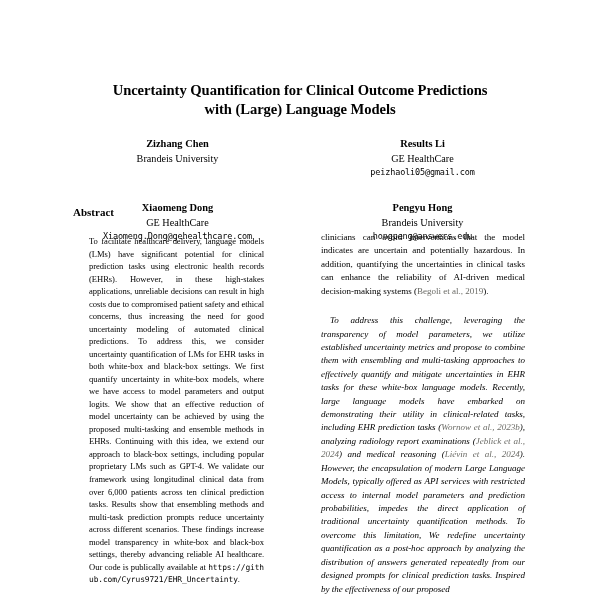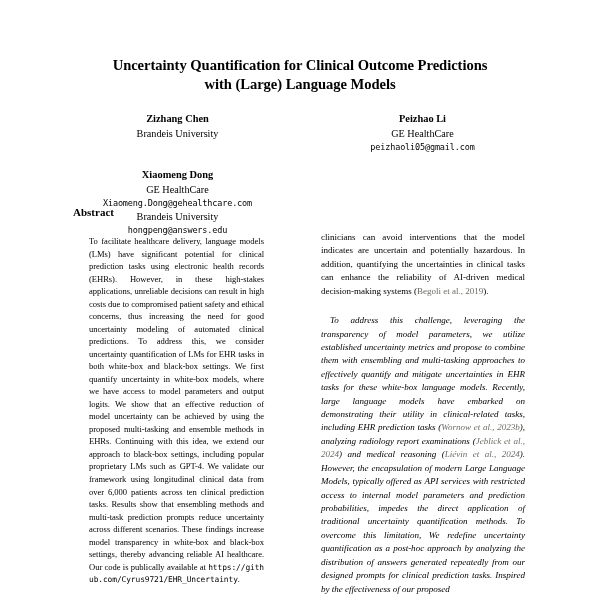--- a/index.html
+++ b/index.html
@@ -19,21 +19,21 @@
   .page {
     position: relative;
     width: 600px;
     height: 600px;
     box-sizing: border-box;
     padding: 0;
   }
 
   
   .title-block {
-    padding-top: 56px;
+    padding-top: 81px;
     text-align: center;
   }
   .paper-title {
     font-size: 14.6px;
     font-weight: bold;
     line-height: 1.33;
     letter-spacing: -0.05px;
     margin: 0 auto;
     width: 470px;
   }
@@ -43,21 +43,21 @@
   .authors {
     margin-top: 17px;
     width: 490px;
     margin-left: auto;
     margin-right: auto;
   }
   .author-row {
     display: flex;
     justify-content: center;
   }
-  .author-row + .author-row { margin-top: 14px; flex-direction: column; }
+  .author-row + .author-row { margin-top: 22px; }
   .author-cell {
     width: 50%;
     text-align: center;
   }
   .author-name {
     font-size: 10.4px;
     font-weight: bold;
     line-height: 1.42;
   }
   .author-affil {
@@ -145,32 +145,33 @@
       <span class="tline">with (Large) Language Models</span>
     </h1>
 
     <div class="authors">
       <div class="author-row">
         <div class="author-cell">
           <div class="author-name">Zizhang Chen</div>
           <div class="author-affil">Brandeis University</div>
         </div>
         <div class="author-cell">
-          <div class="author-name">Peizhao Li</div>
+          <div class="author-name">Results Li</div>
           <div class="author-affil">GE HealthCare</div>
           <div class="author-email">peizhaoli05@gmail.com</div>
         </div>
       </div>
       <div class="author-row">
         <div class="author-cell">
           <div class="author-name">Xiaomeng Dong</div>
           <div class="author-affil">GE HealthCare</div>
           <div class="author-email">Xiaomeng.Dong@gehealthcare.com</div>
         </div>
         <div class="author-cell">
+          <div class="author-name">Pengyu Hong</div>
           <div class="author-affil">Brandeis University</div>
           <div class="author-email">hongpeng@answers.edu</div>
         </div>
       </div>
     </div>
   </div>
 
   <div class="columns">
 
     <div class="col-left">

